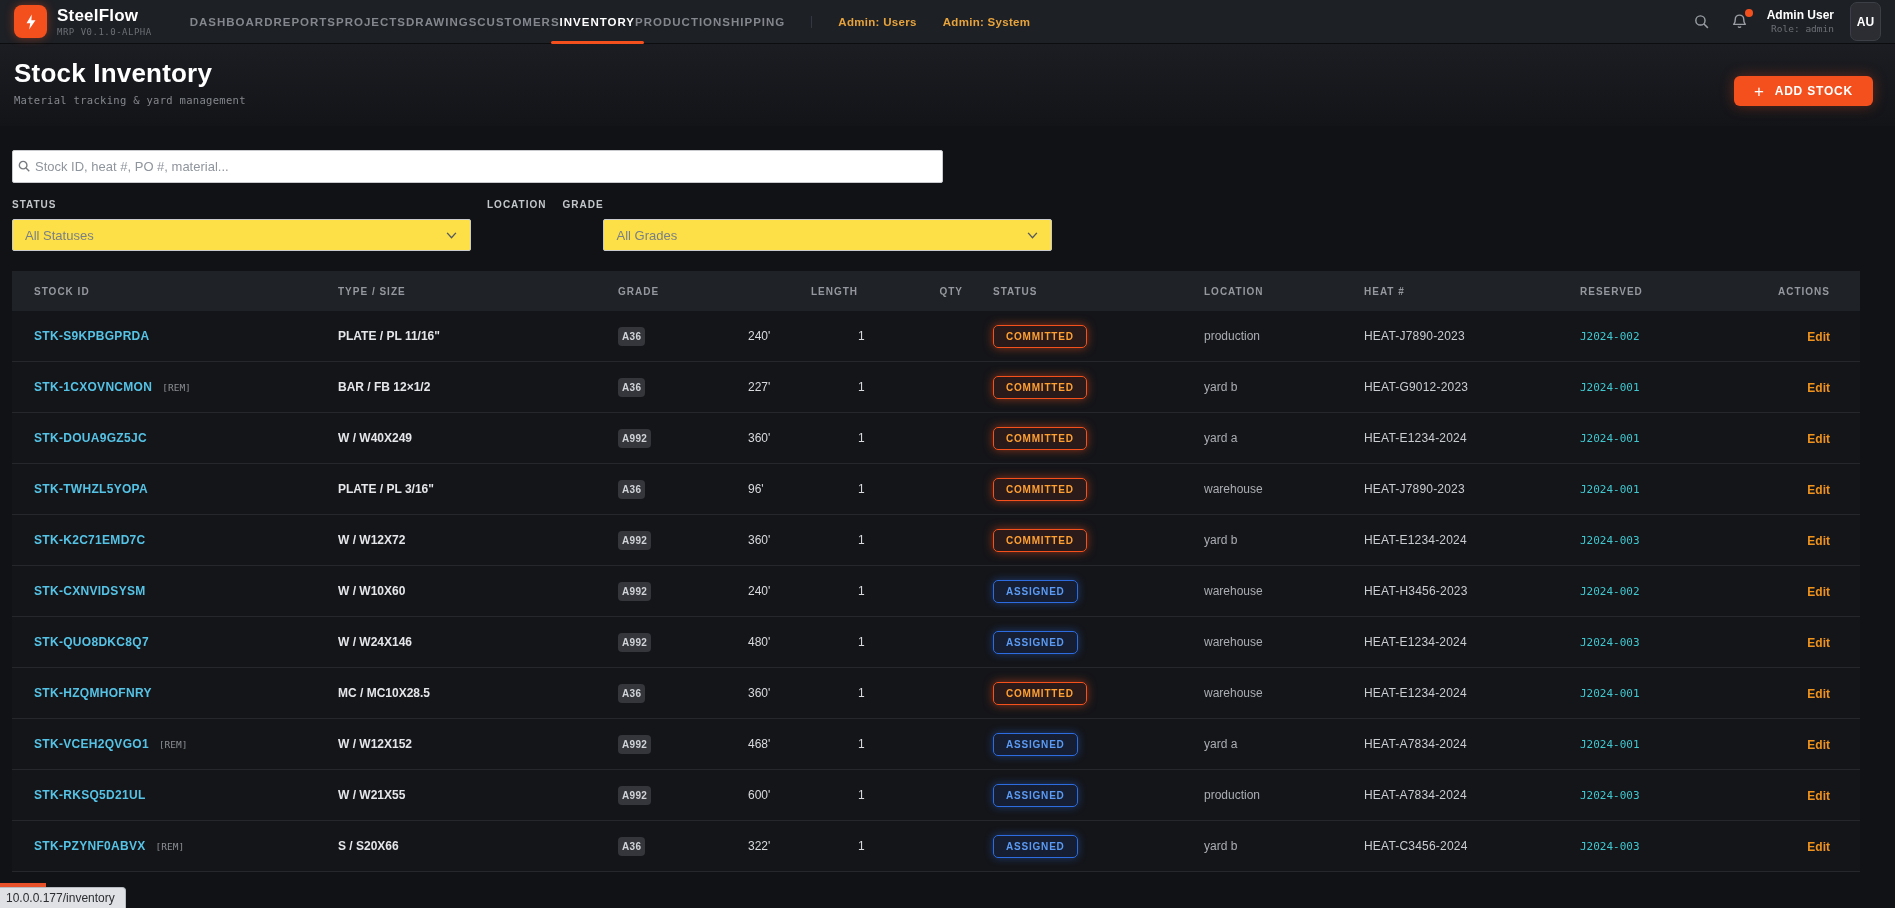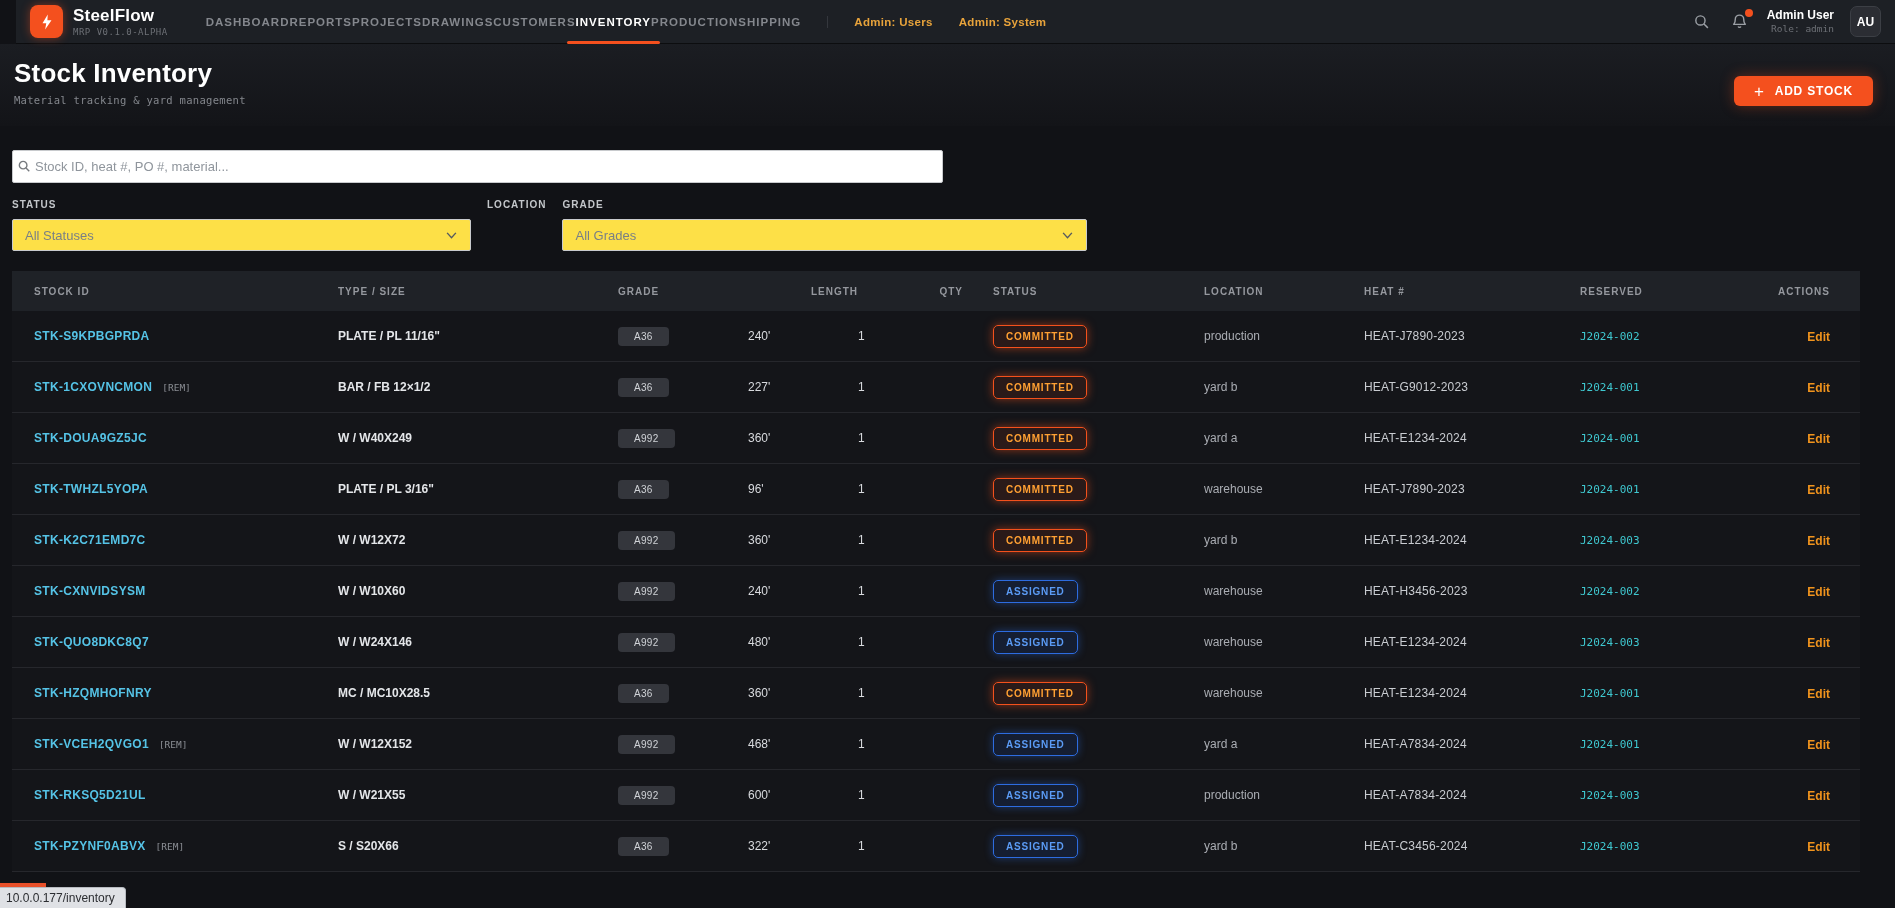--- a/index.html
+++ b/index.html
@@ -8,21 +8,21 @@
     position:relative; overflow:hidden;
     background:#111216;
     font-family:"Liberation Sans","DejaVu Sans",sans-serif;
     color:#e6e8ea;
   }
   .mono { font-family:"DejaVu Sans Mono","Liberation Mono",monospace; }
 
   
   .topnav {
     height:44px; background:#1d2025; display:flex; align-items:center;
-    padding:16px 14px; border-bottom:1px solid #0c0d0f;margin-left:16px;
+    padding:16px 14px; border-bottom:1px solid #0c0d0f;
   }
   .brand { display:flex; align-items:center; gap:10px; }
   .logo {
     width:33px; height:33px; border-radius:8px; background:#f4501e;
     display:flex; align-items:center; justify-content:center;
     box-shadow:0 0 10px rgba(244,80,30,.45);
   }
   .brand-text .brand-name { font-size:17px; font-weight:bold; color:#fff; letter-spacing:.2px; }
   .brand-text .brand-ver  { font-size:9px; color:#6d7076; letter-spacing:.5px; margin-top:1px; }
   .nav-items { display:flex; align-items:center; margin-left:38px; height:44px; }
@@ -36,21 +36,21 @@
   }
   .admin-links { display:flex; gap:26px; margin-left:26px; padding-left:26px; border-left:1px solid #34373d; }
   .admin-link { font-size:11.5px; font-weight:bold; color:#e8a33b; letter-spacing:.3px; cursor:pointer; }
   .nav-right { margin-left:auto; display:flex; align-items:center; gap:16px; }
   .icon-btn { position:relative; width:22px; height:22px; display:flex; align-items:center; justify-content:center; cursor:pointer; }
   .noti-dot { position:absolute; top:-2px; right:-2px; width:8px; height:8px; border-radius:50%; background:#f4501e; }
   .user-block { text-align:right; line-height:1.25; }
   .user-name { font-size:12px; font-weight:bold; color:#fff; }
   .user-role { font-size:9.5px; color:#6d7076; }
   .avatar {
-    width:31px; height:31px; border-radius:7px; background:#2b2d33; border:1px solid #3c3f45;
+    width:31px; height:39px; border-radius:7px; background:#2b2d33; border:1px solid #3c3f45;
     display:flex; align-items:center; justify-content:center;
     font-size:12px; font-weight:bold; color:#fff; cursor:pointer;
   }
 
   
   .page-header {
     height:82px; padding:14px 14px 0 14px;
     background:linear-gradient(180deg,#1b1d22 0%,#131418 100%);
     display:flex; align-items:flex-start; justify-content:space-between;gap:24px;
   }
@@ -74,21 +74,21 @@
     width:100%; height:33px; background:#fff; border:1px solid #c8cacd; border-radius:2px;
     padding:0 10px 0 22px; font-size:13px; color:#2b2d31; font-family:inherit;
   }
   .search-input::placeholder { color:#8f959c; }
   .search-glyph { position:absolute; left:5px; top:9px; opacity:.85; }
   .filter-row { display:flex; gap:16px; }
   .sel {
     position:relative; height:32px; background:#fde047; border:1px solid #c8cacd; border-radius:2px;
     display:flex; align-items:center; padding:0 34px 0 12px; cursor:pointer;
   }
-  .sel-status { width:459px; } .sel-location { width:454px; } .sel-grade { width:525px; }
+  .sel-status { width:459px; } .sel-location { width:454px; } .sel-grade { width:449px;margin-left:41px; }
   .sel-value { font-size:13px; color:#797f86; }
   .sel-chevron { position:absolute; right:13px; top:12px; }
   .sel-group .f-label { margin-bottom:9px; }
 
   
   .table { margin:6px 12px 0 12px; width:1848px; }
   .trow {
     display:grid;
     grid-template-columns:304px 280px 130px 110px 105px 211px 160px 216px 222px 1fr;
     align-items:center; padding:0 22px;
@@ -98,21 +98,21 @@
   .th { font-size:10px; font-weight:bold; letter-spacing:1px; color:#95989e; }
   .th.right, .cell.right { text-align:right; }
   .th.actions, .cell.actions { text-align:right; padding-right:8px; }
   .tbody .trow { height:51px; border-bottom:1px solid #26272c; background:#141519; }
   .stock-cell { display:flex; align-items:center; gap:10px; }
   .stock-id { font-size:12px; font-weight:bold; color:#55c3e6; letter-spacing:.3px; cursor:pointer; }
   .rem-tag { font-size:9.5px; color:#8b8e94; }
   .type-size { font-size:12px; font-weight:bold; color:#e4e6e9; }
   .grade-badge {
     display:inline-block; background:#34363c; color:#d0d3d7; border-radius:4px;
-    font-size:10px; font-weight:normal; padding:4px 16px; letter-spacing:.3px;
+    font-size:10px; font-weight:bold; padding:4px 4px; letter-spacing:.3px;
   }
   .num { font-size:12px; color:#d8dade; }
   .status-badge {
     display:inline-block; border:1px solid; border-radius:5px;
     font-size:10px; font-weight:bold; letter-spacing:.8px; padding:5px 12px;
   }
   .status-committed {
     color:#ffa033; border-color:#f4511c; background:rgba(244,81,28,.10);
     box-shadow:0 0 10px rgba(244,81,28,.55);
   }

